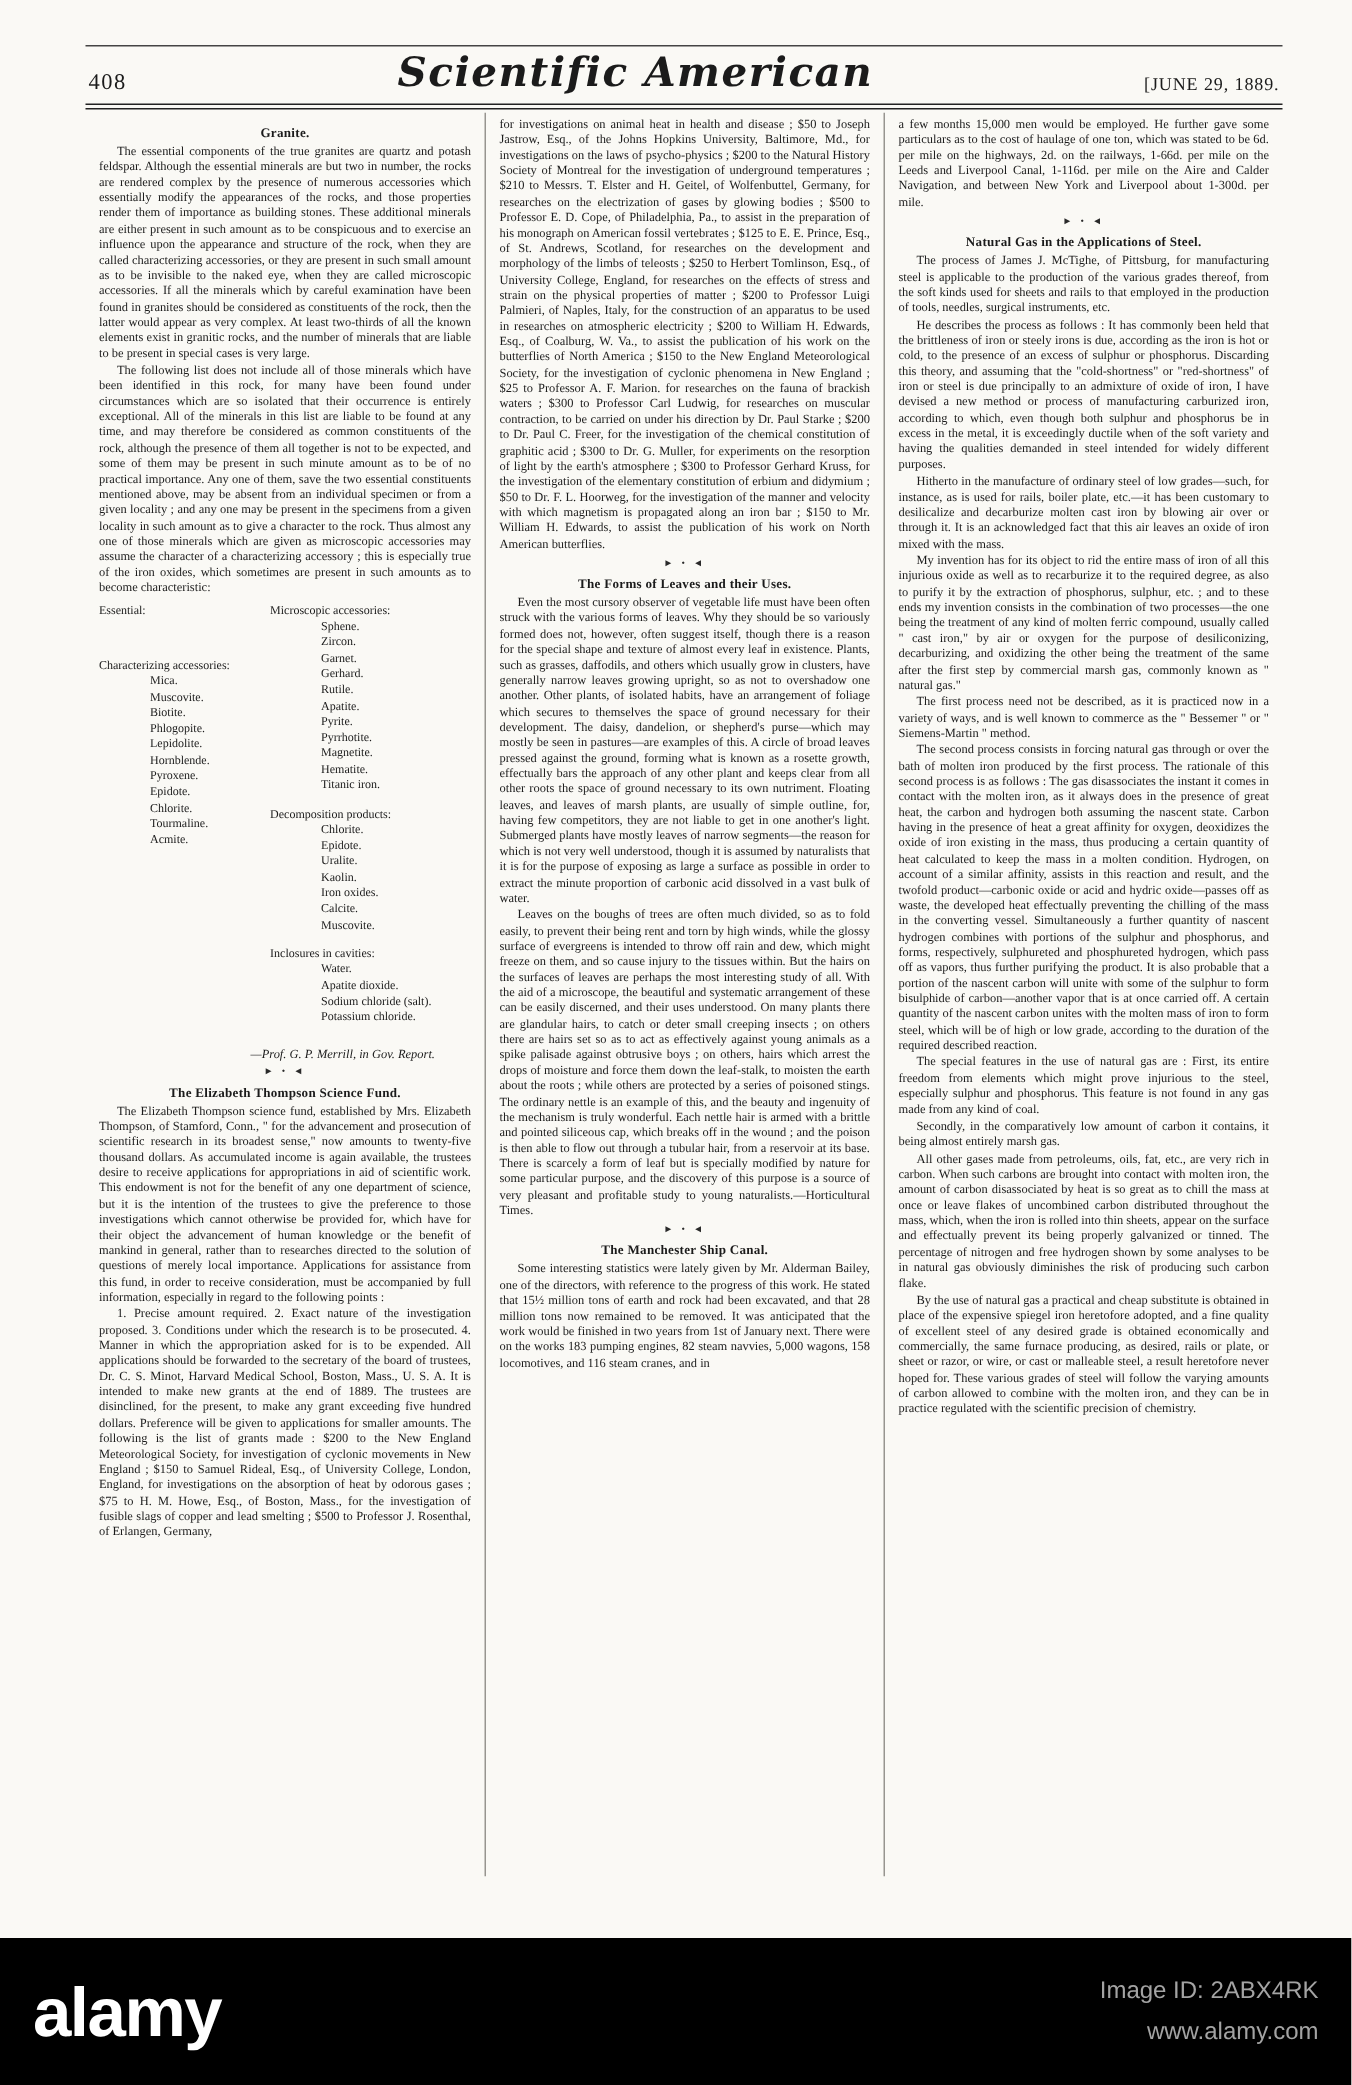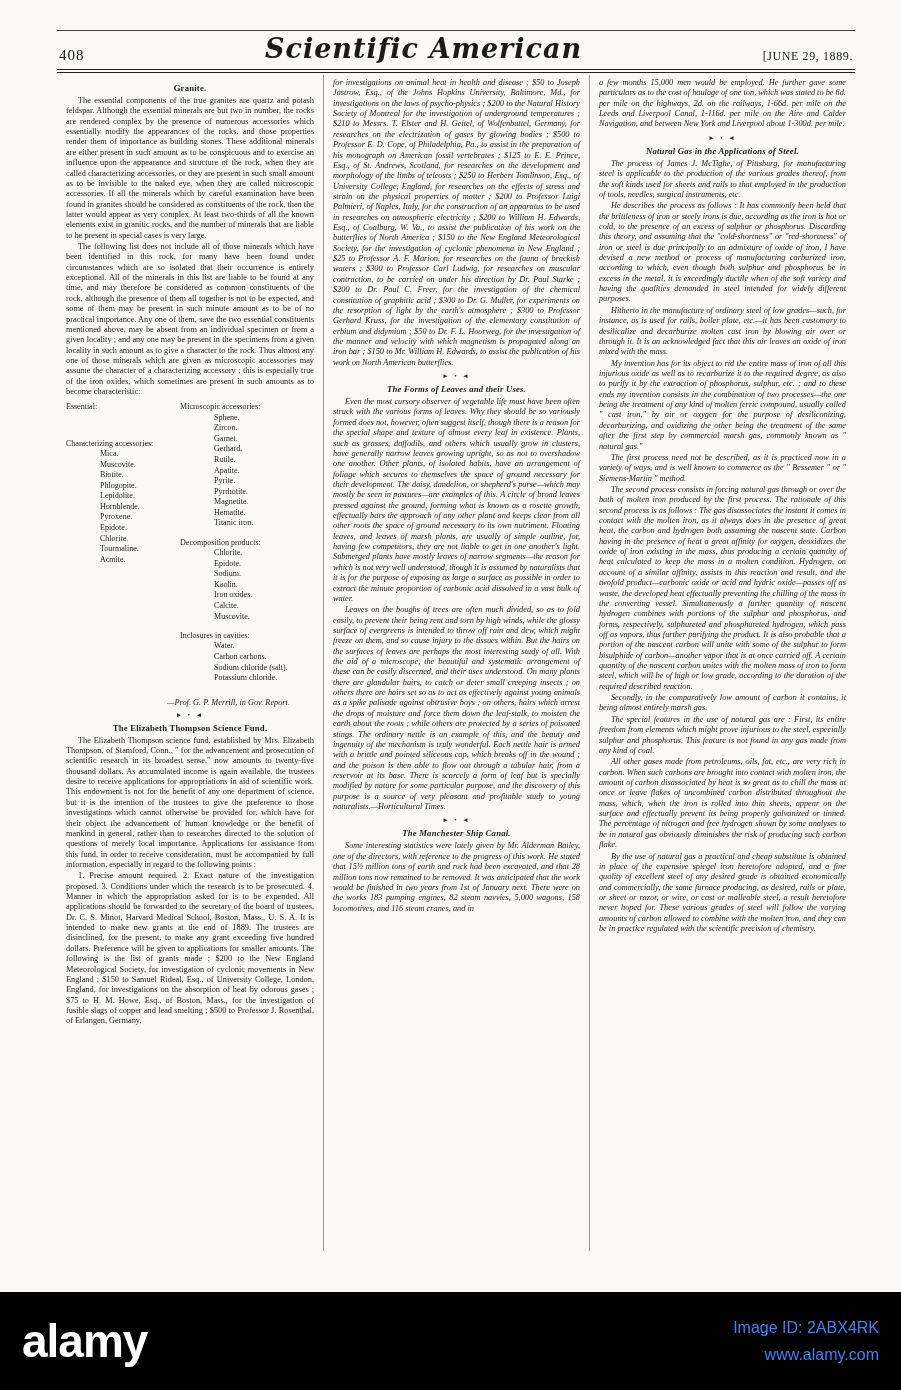--- a/index.html
+++ b/index.html
@@ -9,36 +9,36 @@
   .page { position:absolute; left:0; top:0; width:901px; height:1292px; background:#faf9f5; color:#1b1b1b; }
   .page-inner { position:absolute; left:57px; right:46px; top:30px; bottom:6px; }
   .toprule { border-top:1px solid #444; }
   .pghead { display:flex; justify-content:space-between; align-items:flex-end; padding:4px 2px 5px; }
   .pageno { font-size:15px; letter-spacing:1px; }
   .masthead { font-family:"DejaVu Serif", serif; font-style:italic; font-weight:bold; font-size:27px; letter-spacing:1px; line-height:1; padding-bottom:2px; }
   .issuedate { font-size:12px; letter-spacing:0.6px; }
   .dblrule { height:4px; border-top:1px solid #222; border-bottom:1px solid #222; }
   .columns { display:flex; margin-top:2px; height:1176px; overflow:hidden; }
   .col { width:33.333%; padding:3px 9px 0; }
-  .col + .col { border-left:1px solid #979590;font-style:italic; }
+  .col + .col { border-left:1px solid #979590; }
   .col p { font-size:8.3px; line-height:1.25; text-align:justify; text-indent:12px; margin-bottom:1px; }
   .col p.noindent { text-indent:0; }
   h2 { font-size:8.7px; font-weight:bold; text-align:center; margin:5px 0 3px; letter-spacing:0.2px; }
   .orn { text-align:center; font-size:6.5px; letter-spacing:2px; color:#2a2a2a; margin:4px 0 1px; }
   .minerals { display:flex; margin:5px 0 14px; }
   .mhalf-left { width:46%; }
   .mhalf-right { width:54%; }
   .mlabel { font-size:8px; line-height:1.3; }
   .mitems div { font-size:8px; line-height:1.32; padding-left:34px; }
   .gap-lg { margin-top:26px; }
   .gap-sm { margin-top:9px; }
   .signature { font-style:italic; font-size:8.3px; text-align:right; padding-right:24px; margin:4px 0 2px; }
   .wm-bar { position:absolute; left:0; bottom:0; width:901px; height:98px; background:#000; display:flex; justify-content:space-between; align-items:center; padding:0 22px;gap:48px; }
   .wm-logo { color:#fff; font-family:"Liberation Sans", sans-serif; font-weight:bold; font-size:46px; letter-spacing:-1px; }
-  .wm-right { text-align:right; color:#3b82f6; font-family:"Liberation Sans", sans-serif; font-size:16px; line-height:1.7; }
+  .wm-right { text-align:right; color:#a3a3a3; font-family:"Liberation Sans", sans-serif; font-size:16px; line-height:1.7; }
 </style>
 </head>
 <body>
 
 <div class="photo">
   <div class="page">
     <div class="page-inner">
       <div class="toprule"></div>
       <header class="pghead">
         <span class="pageno">408</span>
@@ -91,32 +91,32 @@
                     <div>Magnetite.</div>
                     <div>Hematite.</div>
                     <div>Titanic iron.</div>
                   </div>
               </div>
               <div class="mblock gap-sm">
                 <div class="mlabel">Decomposition products:</div>
                 <div class="mitems">
                     <div>Chlorite.</div>
                     <div>Epidote.</div>
-                    <div>Sodium.</div>
+                    <div>Uralite.</div>
                     <div>Kaolin.</div>
                     <div>Iron oxides.</div>
                     <div>Calcite.</div>
                     <div>Muscovite.</div>
                   </div>
               </div>
               <div class="mblock gap-sm">
                 <div class="mlabel">Inclosures in cavities:</div>
                 <div class="mitems">
                     <div>Water.</div>
-                    <div>Carbon carbons.</div>
+                    <div>Apatite dioxide.</div>
                     <div>Sodium chloride (salt).</div>
                     <div>Potassium chloride.</div>
                   </div>
               </div>
             </div>
           </div>
 
           <div class="signature">—Prof. G. P. Merrill, in Gov. Report.</div>
           <div class="orn">► • ◄</div>
 
@@ -142,22 +142,22 @@
           <p class="noindent">a few months 15,000 men would be employed. He further gave some particulars as to the cost of haulage of one ton, which was stated to be 6d. per mile on the highways, 2d. on the railways, 1-66d. per mile on the Leeds and Liverpool Canal, 1-116d. per mile on the Aire and Calder Navigation, and between New York and Liverpool about 1-300d. per mile.</p>
           <div class="orn">► • ◄</div>
 
           <h2>Natural Gas in the Applications of Steel.</h2>
           <p>The process of James J. McTighe, of Pittsburg, for manufacturing steel is applicable to the production of the various grades thereof, from the soft kinds used for sheets and rails to that employed in the production of tools, needles, surgical instruments, etc.</p>
           <p>He describes the process as follows : It has commonly been held that the brittleness of iron or steely irons is due, according as the iron is hot or cold, to the presence of an excess of sulphur or phosphorus. Discarding this theory, and assuming that the "cold-shortness" or "red-shortness" of iron or steel is due principally to an admixture of oxide of iron, I have devised a new method or process of manufacturing carburized iron, according to which, even though both sulphur and phosphorus be in excess in the metal, it is exceedingly ductile when of the soft variety and having the qualities demanded in steel intended for widely different purposes.</p>
           <p>Hitherto in the manufacture of ordinary steel of low grades—such, for instance, as is used for rails, boiler plate, etc.—it has been customary to desilicalize and decarburize molten cast iron by blowing air over or through it. It is an acknowledged fact that this air leaves an oxide of iron mixed with the mass.</p>
           <p>My invention has for its object to rid the entire mass of iron of all this injurious oxide as well as to recarburize it to the required degree, as also to purify it by the extraction of phosphorus, sulphur, etc. ; and to these ends my invention consists in the combination of two processes—the one being the treatment of any kind of molten ferric compound, usually called " cast iron," by air or oxygen for the purpose of desiliconizing, decarburizing, and oxidizing the other being the treatment of the same after the first step by commercial marsh gas, commonly known as " natural gas."</p>
           <p>The first process need not be described, as it is practiced now in a variety of ways, and is well known to commerce as the " Bessemer " or " Siemens-Martin " method.</p>
           <p>The second process consists in forcing natural gas through or over the bath of molten iron produced by the first process. The rationale of this second process is as follows : The gas disassociates the instant it comes in contact with the molten iron, as it always does in the presence of great heat, the carbon and hydrogen both assuming the nascent state. Carbon having in the presence of heat a great affinity for oxygen, deoxidizes the oxide of iron existing in the mass, thus producing a certain quantity of heat calculated to keep the mass in a molten condition. Hydrogen, on account of a similar affinity, assists in this reaction and result, and the twofold product—carbonic oxide or acid and hydric oxide—passes off as waste, the developed heat effectually preventing the chilling of the mass in the converting vessel. Simultaneously a further quantity of nascent hydrogen combines with portions of the sulphur and phosphorus, and forms, respectively, sulphureted and phosphureted hydrogen, which pass off as vapors, thus further purifying the product. It is also probable that a portion of the nascent carbon will unite with some of the sulphur to form bisulphide of carbon—another vapor that is at once carried off. A certain quantity of the nascent carbon unites with the molten mass of iron to form steel, which will be of high or low grade, according to the duration of the required described reaction.</p>
+          <p>The special features in the use of natural gas are : First, its entire freedom from elements which might prove injurious to the steel, especially sulphur and phosphorus. This feature is not found in any gas made from any kind of coal.</p>
           <p>Secondly, in the comparatively low amount of carbon it contains, it being almost entirely marsh gas.</p>
-          <p>The special features in the use of natural gas are : First, its entire freedom from elements which might prove injurious to the steel, especially sulphur and phosphorus. This feature is not found in any gas made from any kind of coal.</p>
           <p>All other gases made from petroleums, oils, fat, etc., are very rich in carbon. When such carbons are brought into contact with molten iron, the amount of carbon disassociated by heat is so great as to chill the mass at once or leave flakes of uncombined carbon distributed throughout the mass, which, when the iron is rolled into thin sheets, appear on the surface and effectually prevent its being properly galvanized or tinned. The percentage of nitrogen and free hydrogen shown by some analyses to be in natural gas obviously diminishes the risk of producing such carbon flake.</p>
           <p>By the use of natural gas a practical and cheap substitute is obtained in place of the expensive spiegel iron heretofore adopted, and a fine quality of excellent steel of any desired grade is obtained economically and commercially, the same furnace producing, as desired, rails or plate, or sheet or razor, or wire, or cast or malleable steel, a result heretofore never hoped for. These various grades of steel will follow the varying amounts of carbon allowed to combine with the molten iron, and they can be in practice regulated with the scientific precision of chemistry.</p>
         </section>
 
       </main>
     </div>
   </div>
 
   <div class="wm-bar">
     <div class="wm-logo">alamy</div>

